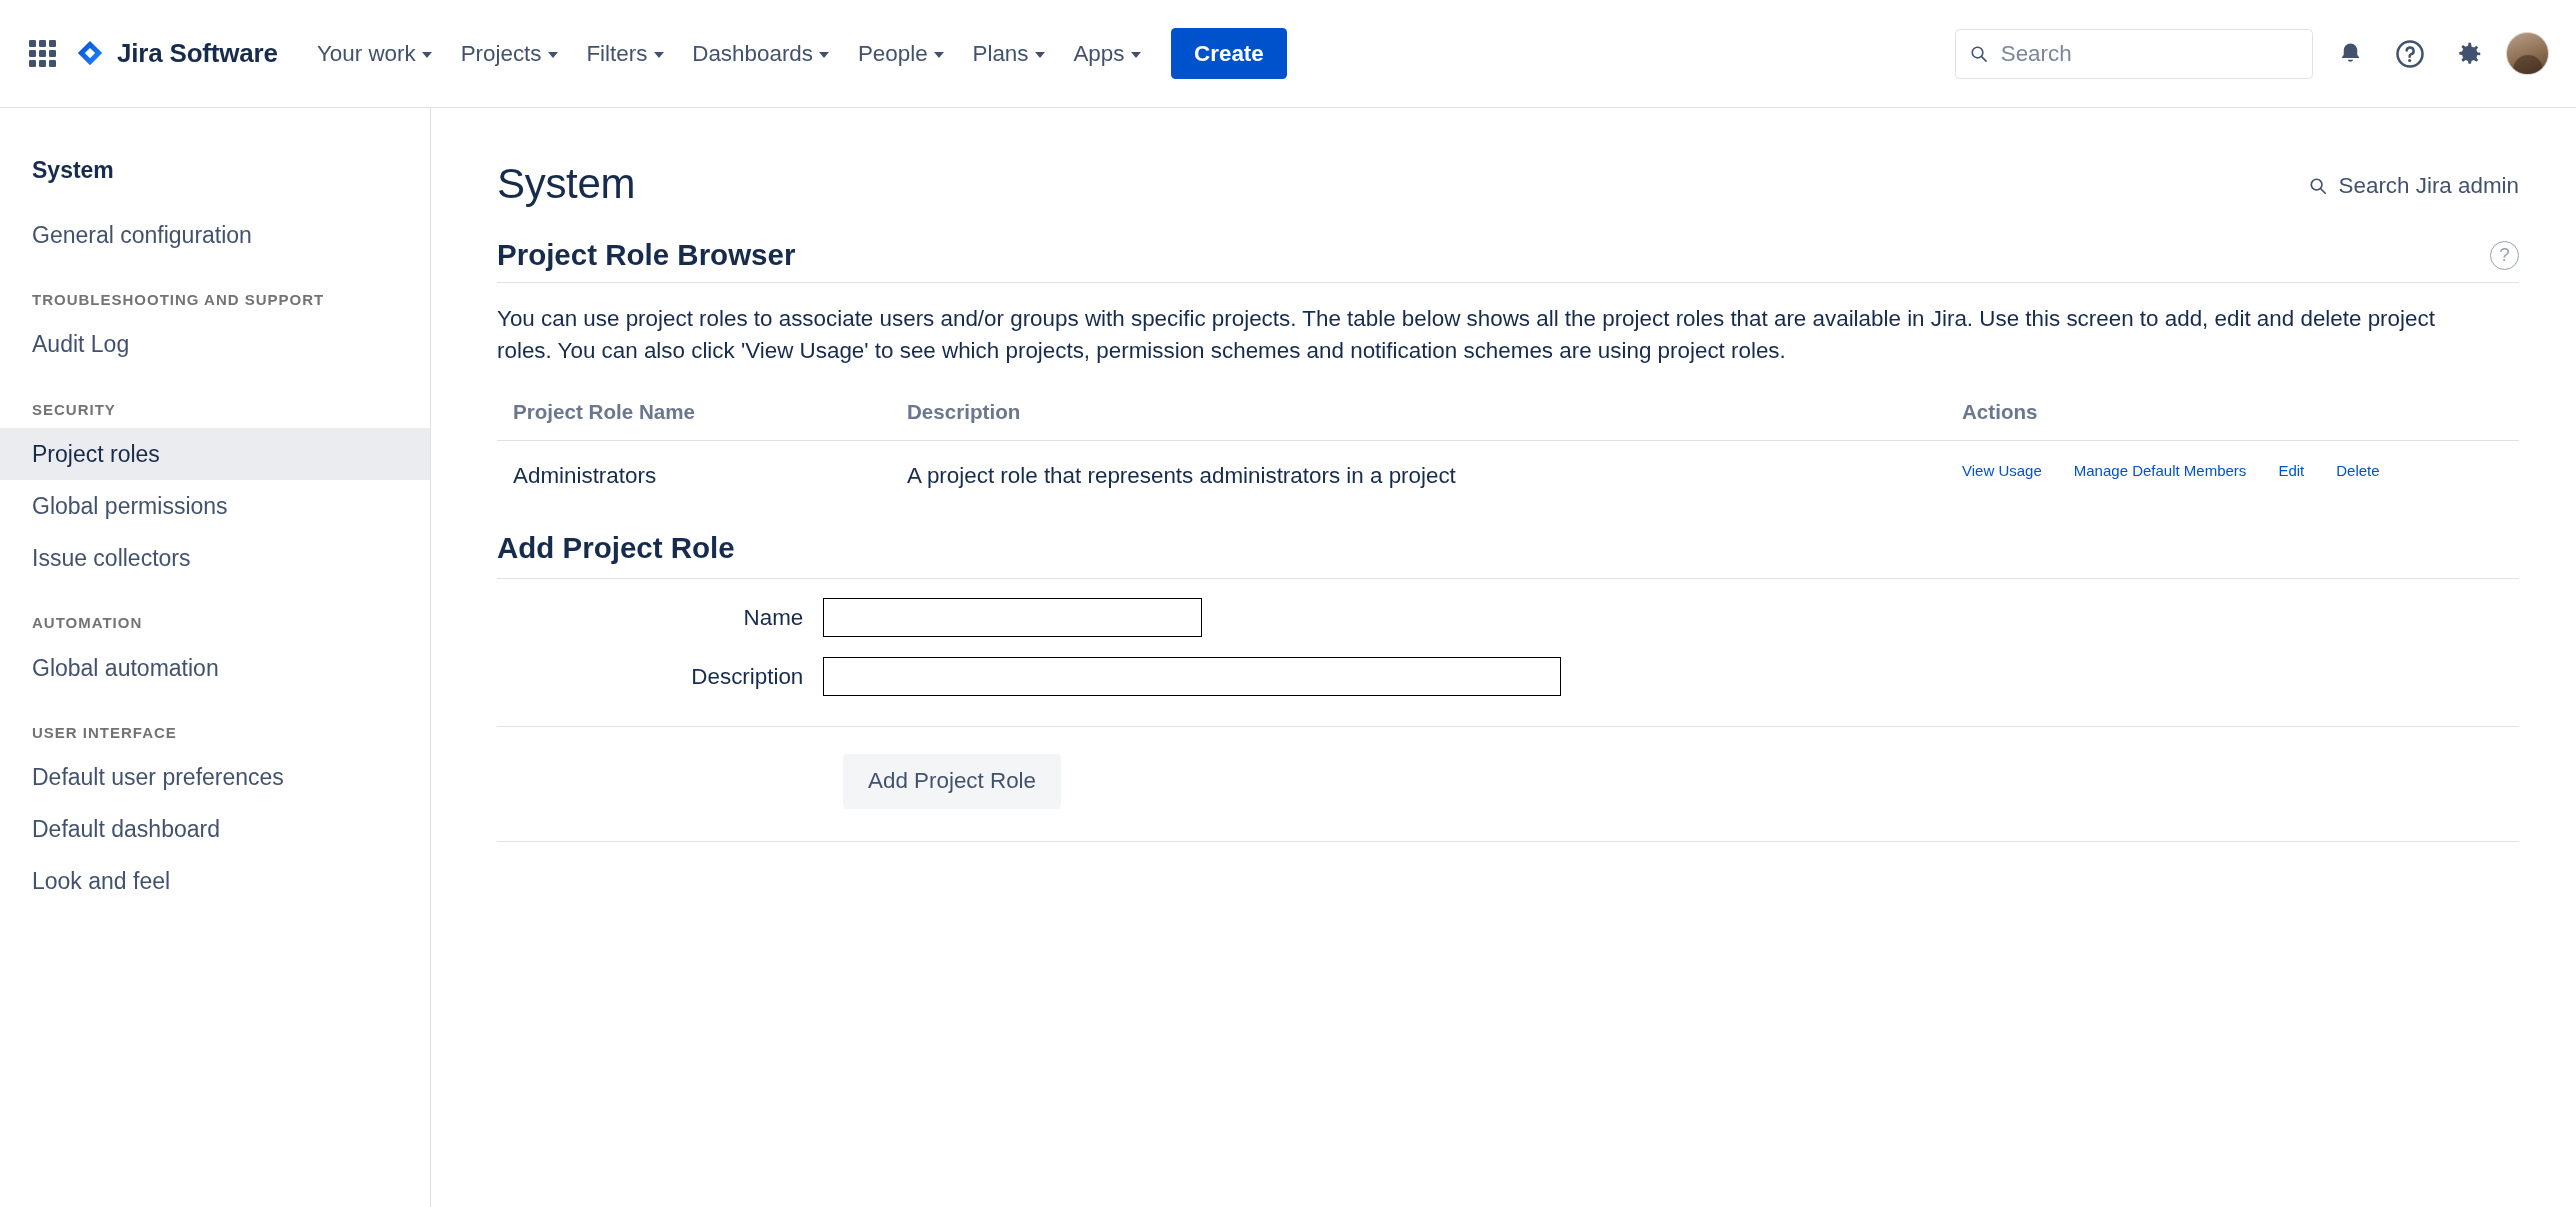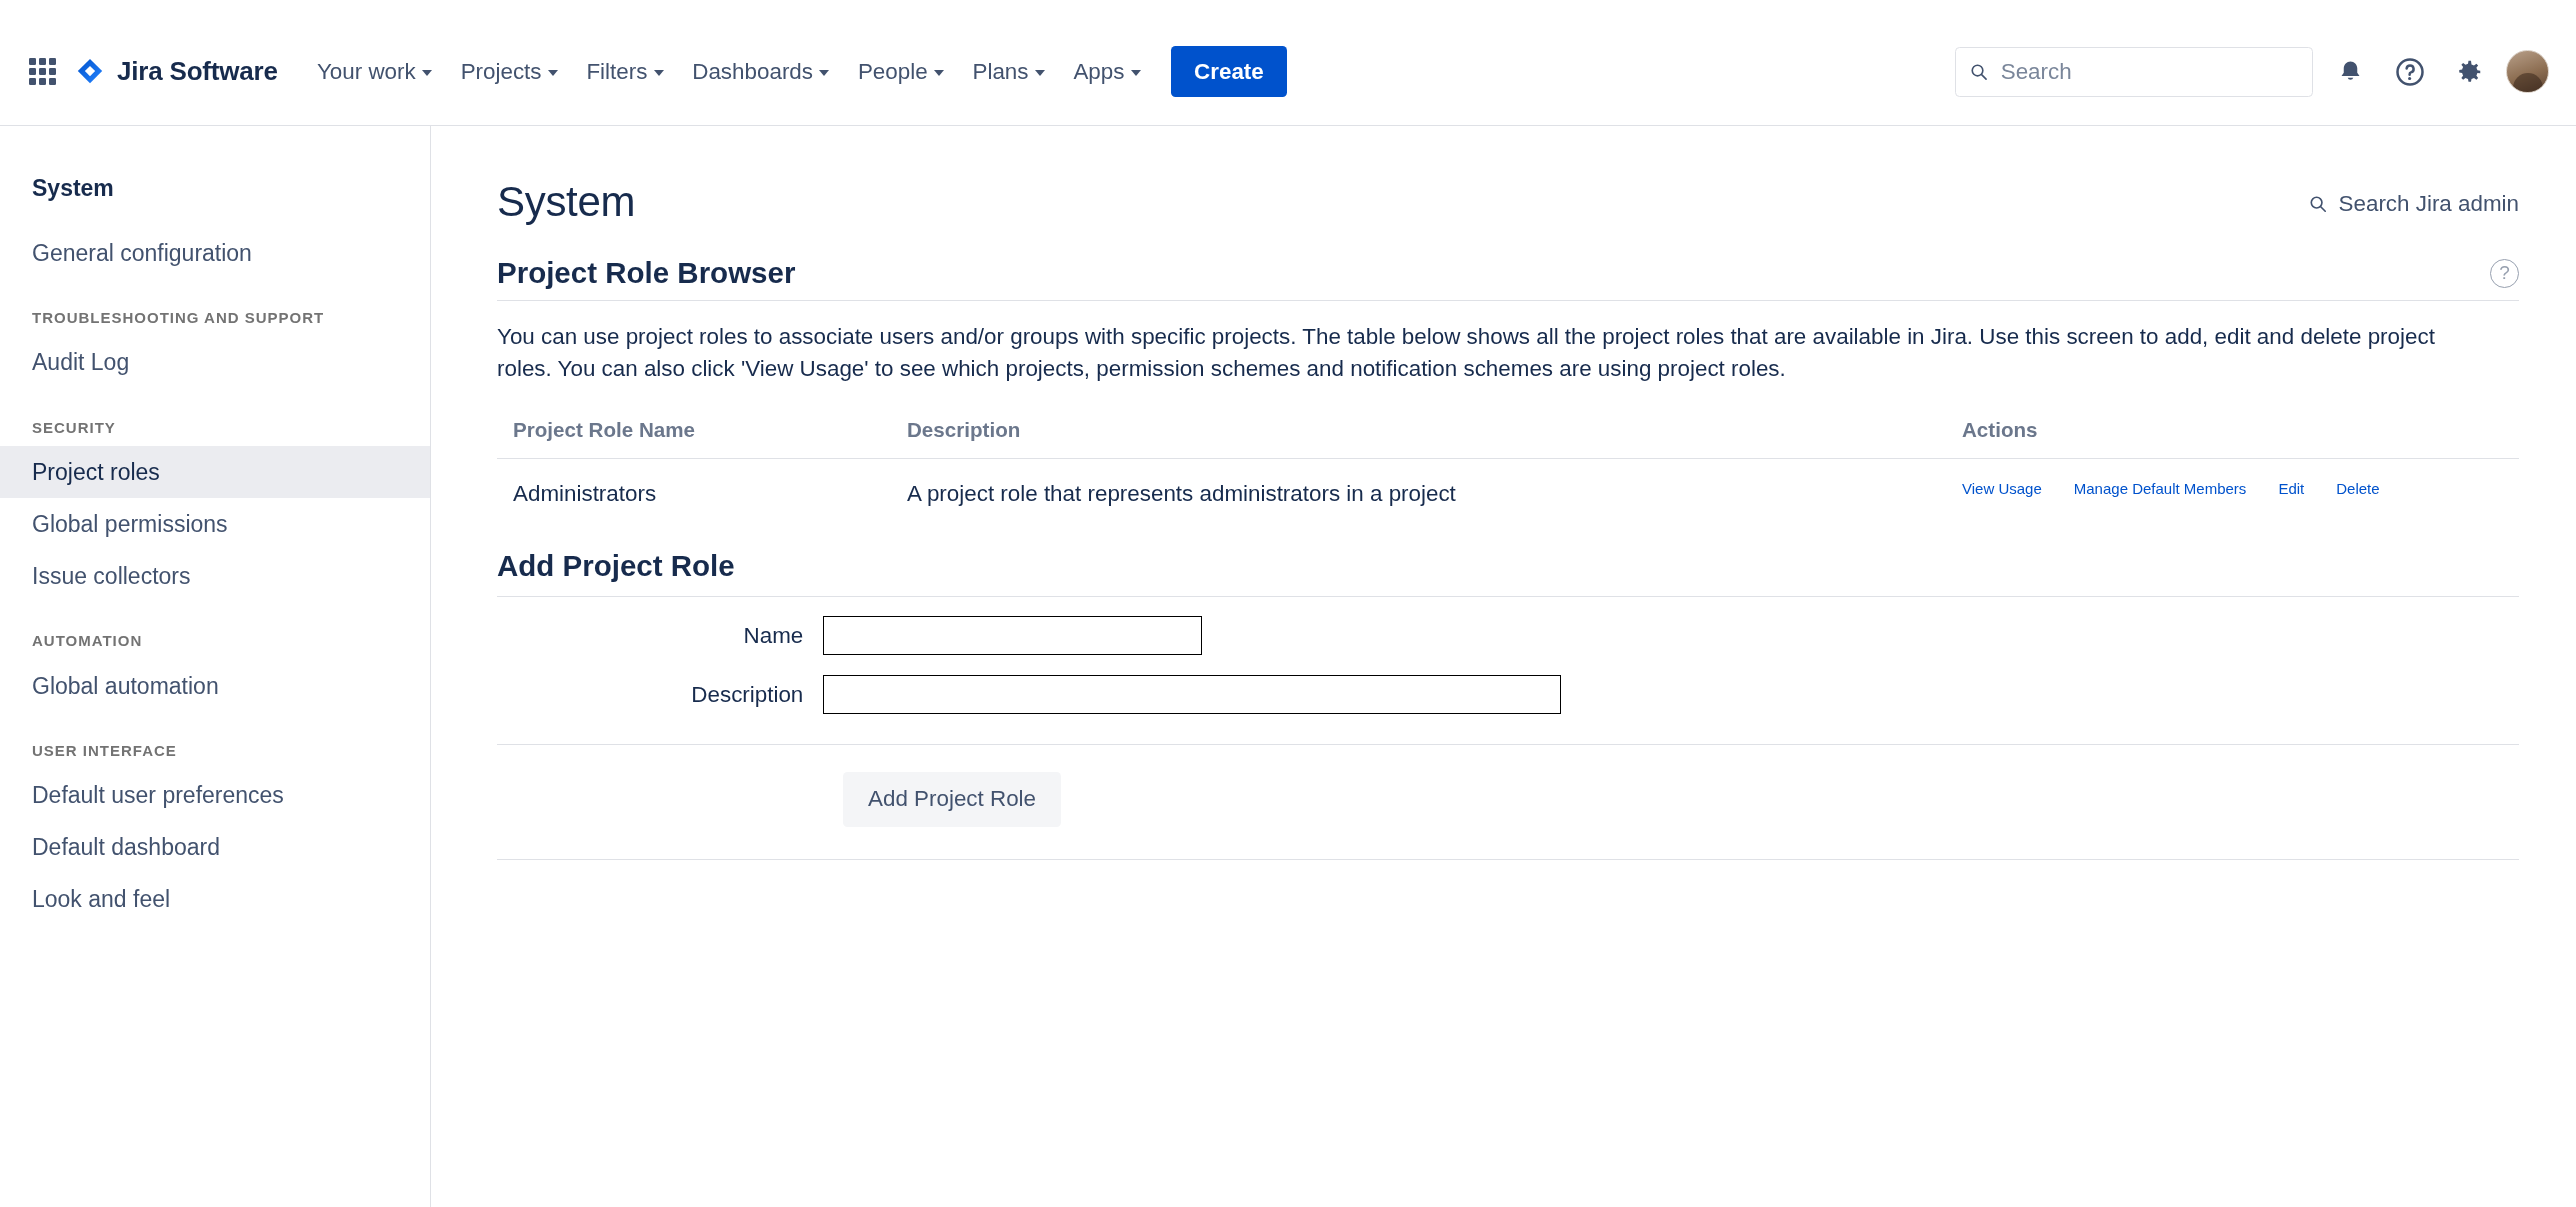--- a/index.html
+++ b/index.html
@@ -15,21 +15,20 @@
 
   
   .topnav {
     height: 108px;
     background: #ffffff;
     border-bottom: 0.9px solid #dfe1e6;
     display: flex;
     align-items: center;
     padding: 0 27px 0 23px;
     position: relative;
-    margin-top: 18px;
   }
   .appswitcher {
     width: 39px; height: 39px;
     display: flex; align-items: center; justify-content: center;
     border-radius: 4.5px;
     cursor: pointer;
   }
   .appswitcher .grid {
     display: grid;
     grid-template-columns: repeat(3, 6.3px);

